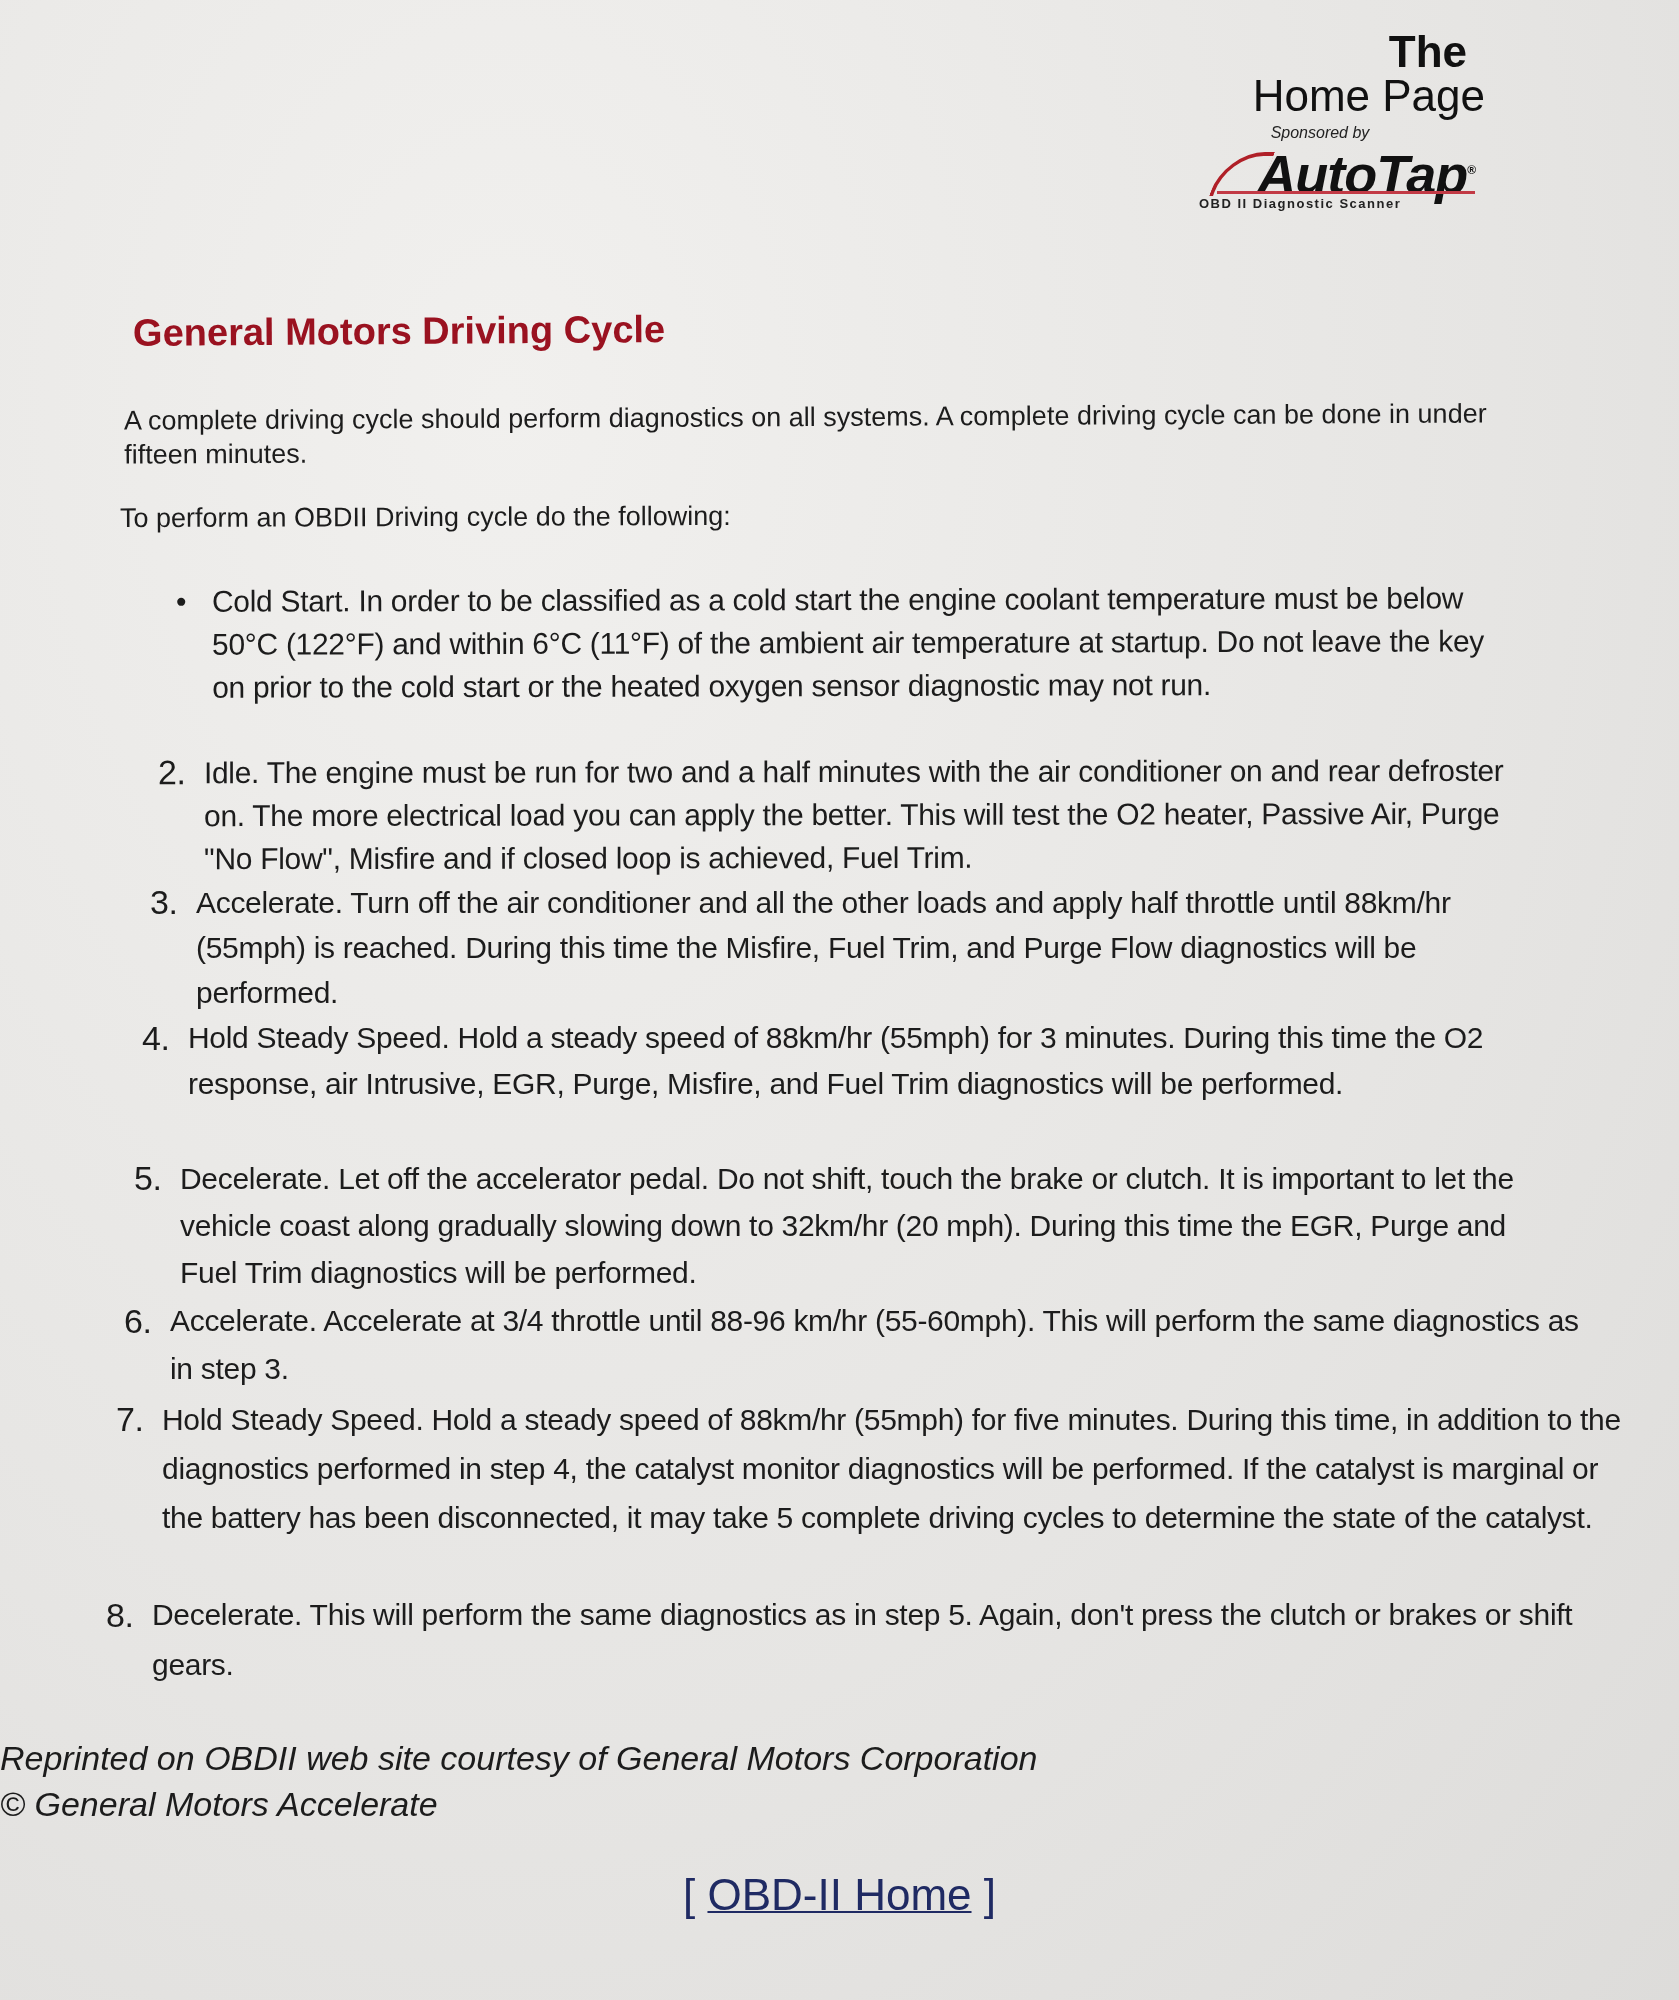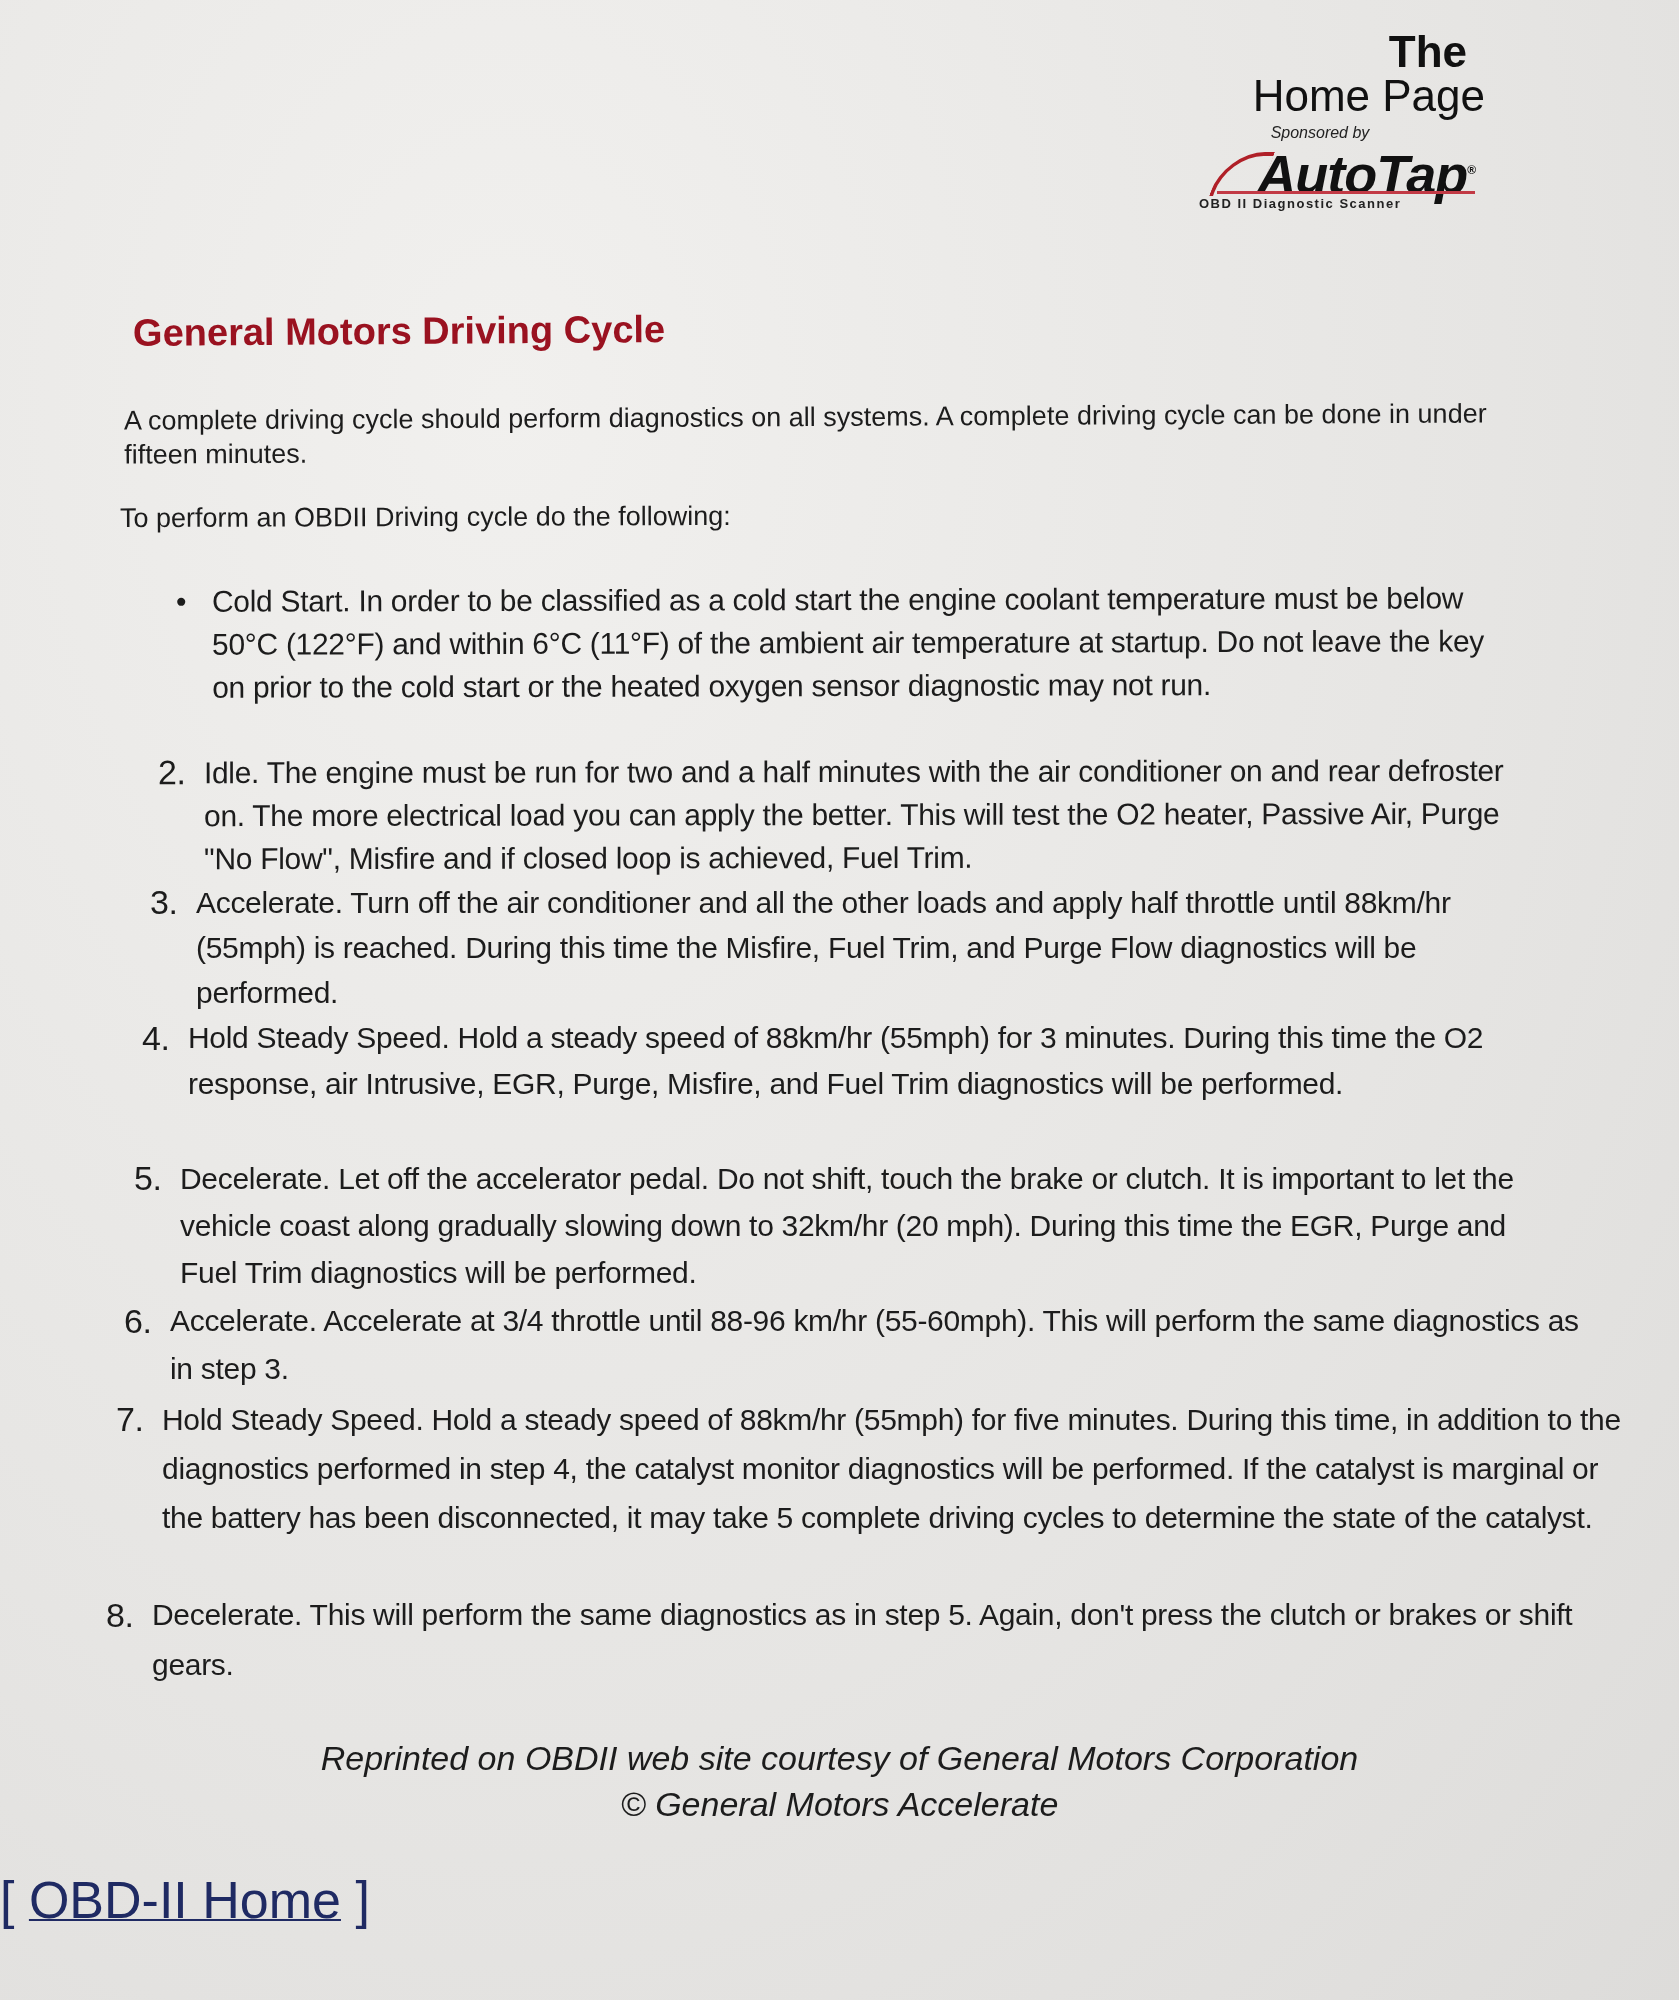--- a/index.html
+++ b/index.html
@@ -45,26 +45,26 @@
     position: absolute; left: 120px; top: 502px;
     font-size: 27px; transform: rotate(-0.2deg);
   }
   .steps { position: absolute; left: 0; top: 0; width: 1679px; }
   .step {
     position: absolute; font-size: 30px; line-height: 43px; letter-spacing: -0.3px;
   }
   .step .num { position: absolute; left: -46px; top: 0; font-size: 34px; }
   .step .bullet { position: absolute; left: -36px; top: 0; font-size: 30px; }
   .footer {
-    position: absolute; left: 0; width: 1679px; text-align: center;
+    position: absolute; left: 0; width: 1679px; 
     font-style: italic; font-size: 34px; line-height: 46px;
   }
   .home-link {
-    position: absolute; left: 0; top: 1870px; width: 1679px; text-align: left;
-    font-size: 52px; color: #1f2a63;
+    position: absolute; left: 0; top: 1870px; width: 1679px; text-align: center;
+    font-size: 44px; color: #1f2a63;
   }
   .home-link a { color: #1f2a63; text-decoration: underline; text-decoration-thickness: 2px; }
 </style>
 </head>
 <body>
 
 <div class="logo">
   <div class="the">The</div>
   <div class="home">Home Page</div>
   <div class="spons">Sponsored by</div>

